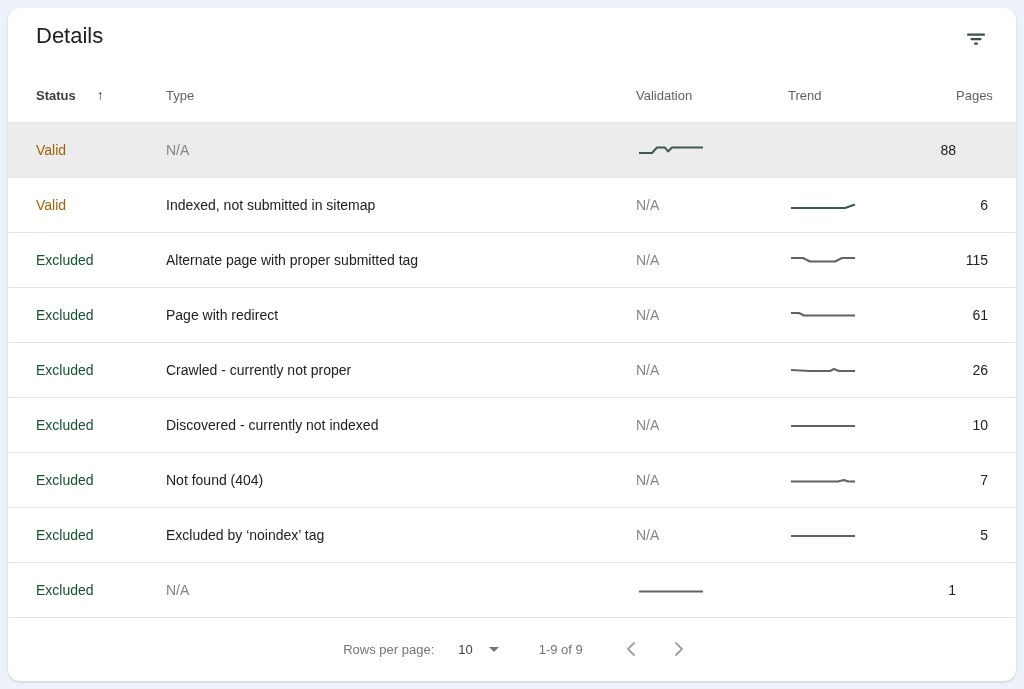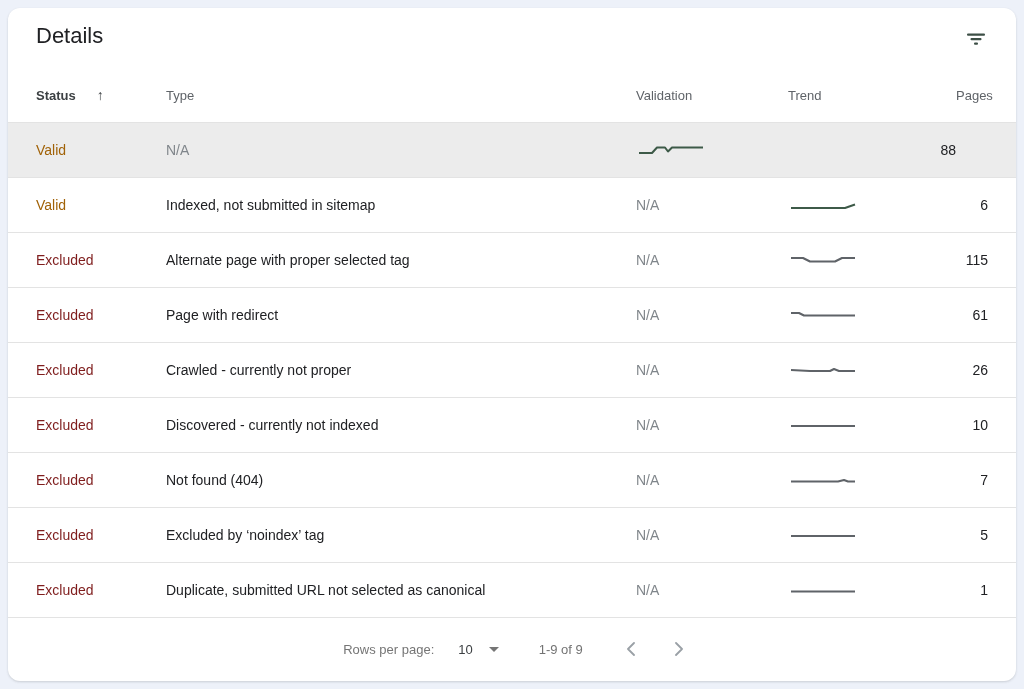--- a/index.html
+++ b/index.html
@@ -41,21 +41,21 @@
   .th-status { font-weight:700; color:#3c4043; display:flex; align-items:center; cursor:pointer; }
   .sort-arrow { margin-left:9px; font-size:14px; font-weight:400; color:#3c4043; }
   .th { cursor:pointer;gap:12px; }
   .th-pages { text-align:right; }
   .row {
     font-size:14px; border-bottom:1px solid #e3e3e3; cursor:pointer;
     background:#fff;
   }
   .row.highlighted { background:#ececec; }
   .status-valid { color:#a16207; }
-  .status-excluded { color:#7f1d1d; }
+  .status-excluded { color:#14532d; }
   .type-cell { color:#202124; }
   .validation-cell { color:#80868b; }
   .trend-cell { padding-left:2px; }
   .trend-cell svg { display:block; }
   .pages-cell { text-align:right; color:#202124; }
   .footer {
     display:flex; align-items:center; justify-content:center;
     height:62px; padding-right:26px;
     font-size:13px; color:#757575;padding-left:36px;
   }
@@ -122,21 +122,21 @@
     <div class="cell validation-cell">N/A</div>
     <div class="cell trend-cell">
           <svg viewBox="0 0 66 16" width="66" height="16">
             <polyline points="1,11 55,11 65,7.5" fill="none" stroke="#3d5a48" stroke-width="2" stroke-linejoin="round"></polyline>
           </svg>
         </div>
     <div class="cell pages-cell">6</div>
   </div>
       <div class="row">
     <div class="cell status-cell status-excluded">Excluded</div>
-    <div class="cell type-cell">Alternate page with proper selected tag</div>
+    <div class="cell type-cell">Alternate page with proper submitted tag</div>
     <div class="cell validation-cell">N/A</div>
     <div class="cell trend-cell">
           <svg viewBox="0 0 66 16" width="66" height="16">
             <polyline points="1,6 13,6 20,9.5 45,9.5 52,6 65,6" fill="none" stroke="#5f6368" stroke-width="2" stroke-linejoin="round"></polyline>
           </svg>
         </div>
     <div class="cell pages-cell">115</div>
   </div>
       <div class="row">
     <div class="cell status-cell status-excluded">Excluded</div>
@@ -188,21 +188,20 @@
     <div class="cell validation-cell">N/A</div>
     <div class="cell trend-cell">
           <svg viewBox="0 0 66 16" width="66" height="16">
             <polyline points="1,9 65,9" fill="none" stroke="#5f6368" stroke-width="2" stroke-linejoin="round"></polyline>
           </svg>
         </div>
     <div class="cell pages-cell">5</div>
   </div>
       <div class="row">
     <div class="cell status-cell status-excluded">Excluded</div>
-    <div class="cell type-cell">Duplicate, submitted URL not selected as canonical</div>
     <div class="cell validation-cell">N/A</div>
     <div class="cell trend-cell">
           <svg viewBox="0 0 66 16" width="66" height="16">
             <polyline points="1,9.5 65,9.5" fill="none" stroke="#5f6368" stroke-width="2" stroke-linejoin="round"></polyline>
           </svg>
         </div>
     <div class="cell pages-cell">1</div>
   </div>
     </div>
 

